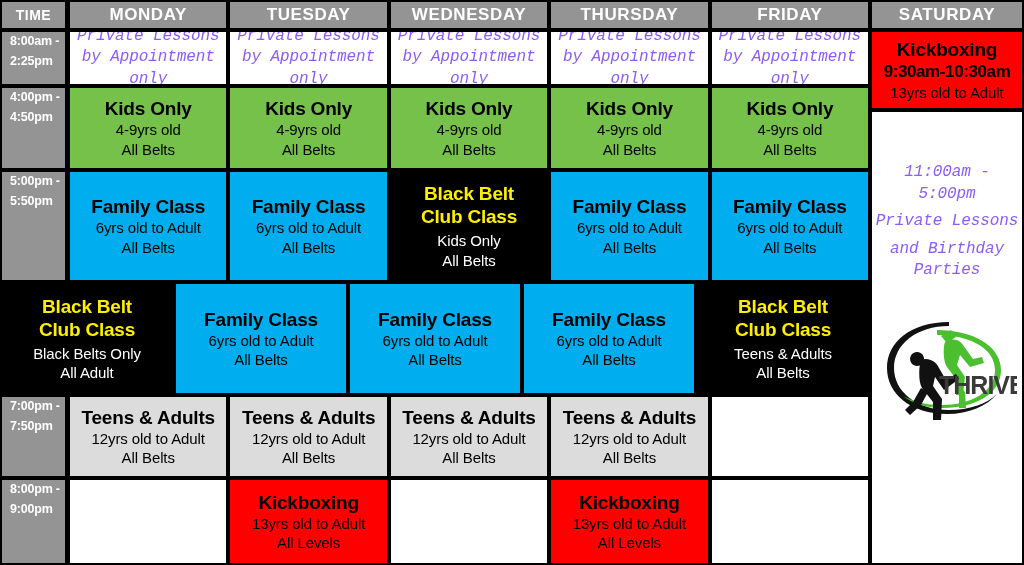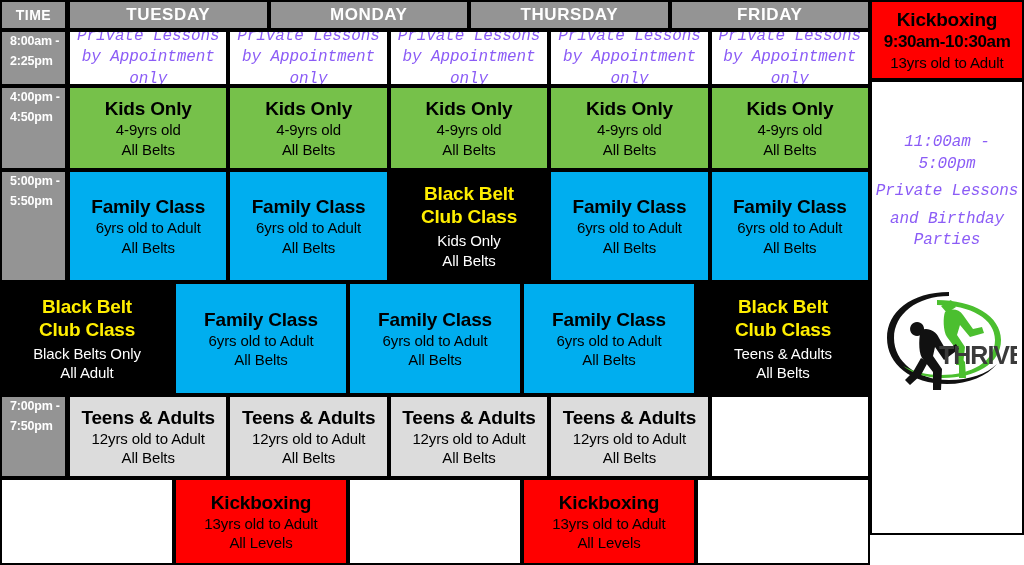--- a/index.html
+++ b/index.html
@@ -166,22 +166,23 @@
 </style>
 </head>
 <body>
 
 <div id="schedule">
 
   <div class="weekgrid">
 
     <div class="row r-head">
       <div class="timecell head">TIME</div>
+      <div class="daycell dayhead">MONDAY</div>
       <div class="daycell dayhead">TUESDAY</div>
-      <div class="daycell dayhead">MONDAY</div>
+      <div class="daycell dayhead">WEDNESDAY</div>
       <div class="daycell dayhead">THURSDAY</div>
       <div class="daycell dayhead">FRIDAY</div>
     </div>
 
     <div class="row r-1">
       <div class="timecell">
         <span class="t-line">8:00am -</span>
         <span class="t-line">2:25pm</span>
       </div>
       <div class="daycell c-white">
@@ -331,38 +332,43 @@
       </div>
       <div class="daycell c-grey">
         <div class="l-title">Teens &amp; Adults</div>
         <div class="l-sub">12yrs old to Adult</div>
         <div class="l-sub">All Belts</div>
       </div>
       <div class="daycell c-empty"></div>
     </div>
 
     <div class="row r-6">
+      <div class="timecell">
+        <span class="t-line">8:00pm -</span>
+        <span class="t-line">9:00pm</span>
+      </div>
       <div class="daycell c-empty"></div>
       <div class="daycell c-red">
         <div class="l-title">Kickboxing</div>
         <div class="l-sub">13yrs old to Adult</div>
         <div class="l-sub">All Levels</div>
       </div>
       <div class="daycell c-empty"></div>
       <div class="daycell c-red">
         <div class="l-title">Kickboxing</div>
         <div class="l-sub">13yrs old to Adult</div>
         <div class="l-sub">All Levels</div>
       </div>
       <div class="daycell c-empty"></div>
     </div>
 
   </div>
 
   <div class="satcol">
+    <div class="satcell sat-head">SATURDAY</div>
 
     <div class="satcell sat-kick">
       <div class="l-title">Kickboxing</div>
       <div class="l-sat-time">9:30am-10:30am</div>
       <div class="l-sub">13yrs old to Adult</div>
     </div>
 
     <div class="satcell sat-priv">
       <div class="l-ital">11:00am - 5:00pm</div>
       <div class="sp"></div>

